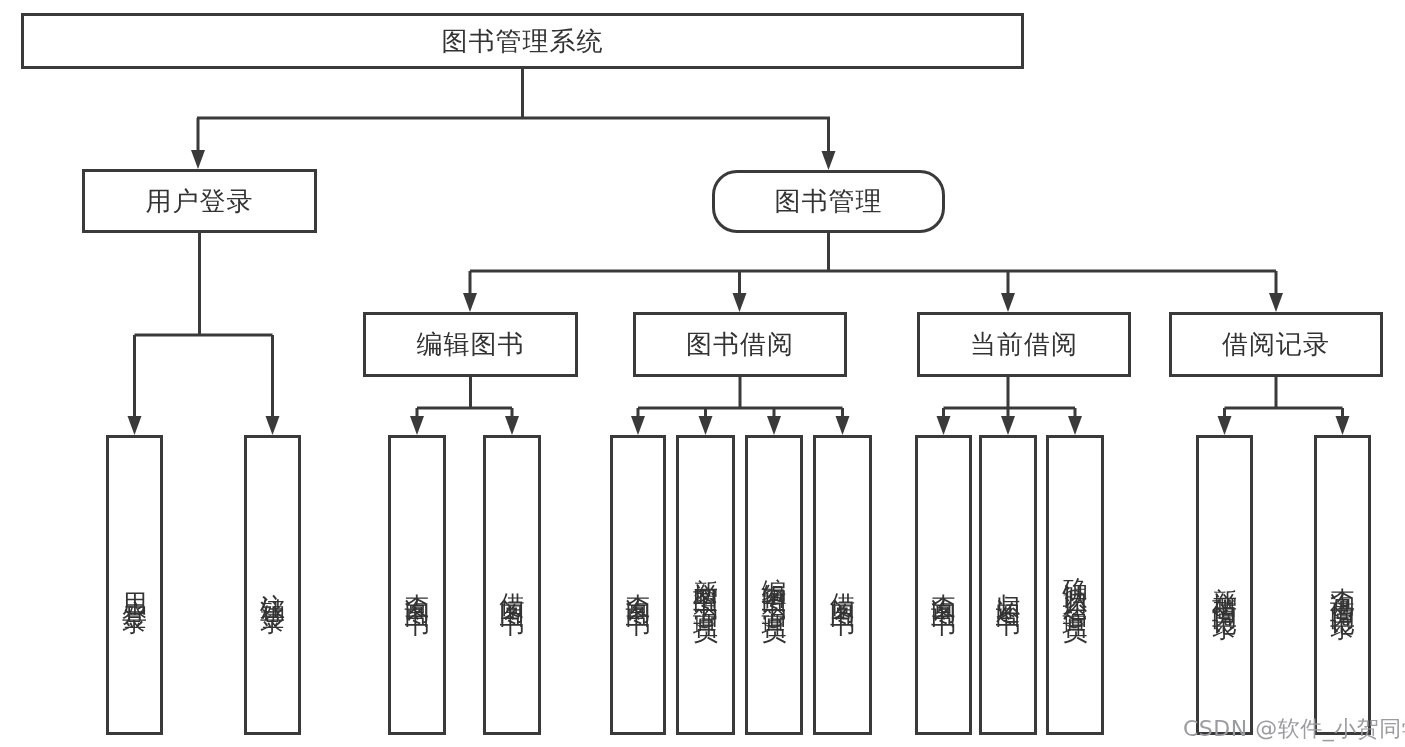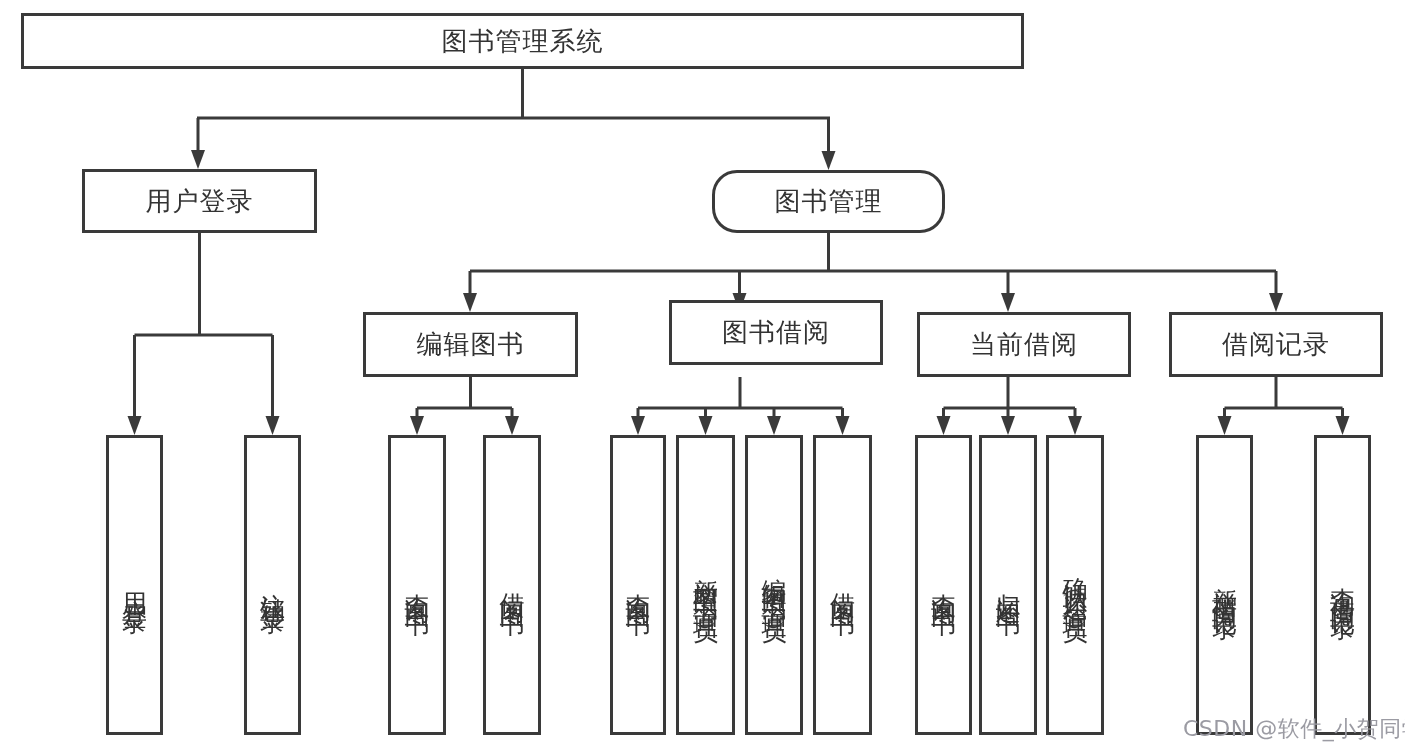--- a/index.html
+++ b/index.html
@@ -96,21 +96,21 @@
   <div class="node h" style="left:82px; top:169px; width:235px; height:64px;">
     <span class="label">用户登录</span>
   </div>
   <div class="node h" style="left:712px; top:170px; width:233px; height:63px;border-radius:25px;">
     <span class="label">图书管理</span>
   </div>
 
   <div class="node h" style="left:363px; top:312px; width:215px; height:65px;">
     <span class="label">编辑图书</span>
   </div>
-  <div class="node h" style="left:633px; top:300px; width:214px; height:65px;margin-left:36px;">
+  <div class="node h" style="left:633px; top:312px; width:214px; height:65px;">
     <span class="label">图书借阅</span>
   </div>
   <div class="node h" style="left:901px; top:312px; width:214px; height:65px;margin-left:16px;">
     <span class="label">当前借阅</span>
   </div>
   <div class="node h" style="left:1169px; top:312px; width:214px; height:65px;">
     <span class="label">借阅记录</span>
   </div>
 
   <div class="node v" style="left:106px; top:435px; width:57px; height:300px;">

